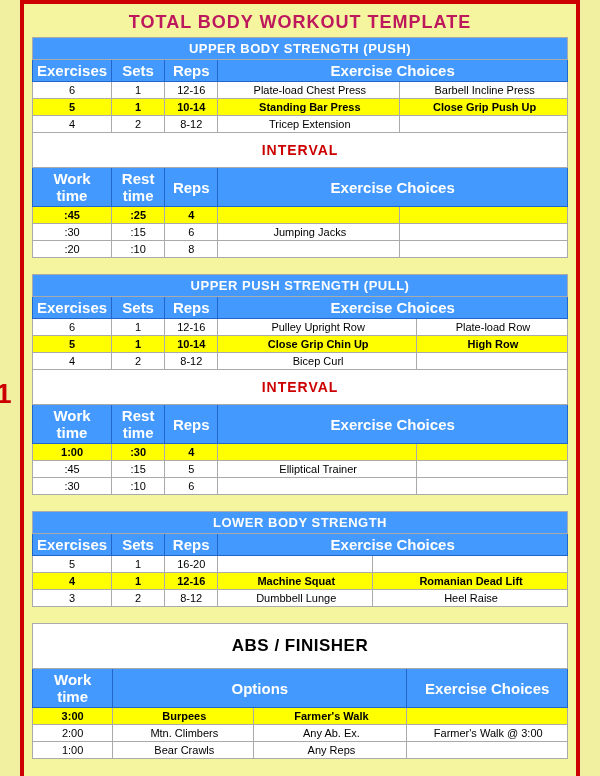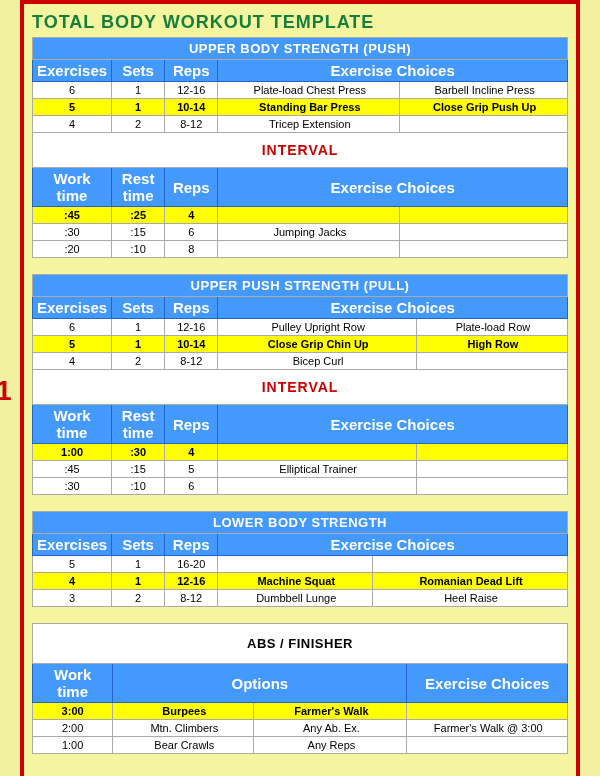--- a/index.html
+++ b/index.html
@@ -21,24 +21,24 @@
     .page-number {
       position: absolute;
       left: -28px;
       top: 50%;
       transform: translateY(-50%);
       font-size: 28px;
       font-weight: bold;
       color: #cc0000;
     }
     .main-title {
-      text-align: left;
+      text-align: center;
       font-size: 18px;
       font-weight: bold;
-      color: #15803d;
+      color: #be185d;
       margin-bottom: 4px;
       letter-spacing: 1px;
     }
     .section-table {
       width: 100%;
       border-collapse: collapse;
       margin-bottom: 16px;
     }
     .section-header {
       background: #4499ff;
@@ -75,21 +75,21 @@
       font-size: 14px;
       padding: 9px 0;
       border: 1px solid #aaa;
       letter-spacing: 1px;
     }
     .abs-header {
       background: white;
       color: #000000;
       text-align: center;
       font-weight: bold;
-      font-size: 13px;
+      font-size: 17px;
       padding: 12px 0;
       border: 1px solid #aaa;
       letter-spacing: 0.5px;
     }
     .lower-header {
       background: #4499ff;
       color: white;
       text-align: center;
       font-weight: bold;
       font-size: 13px;

